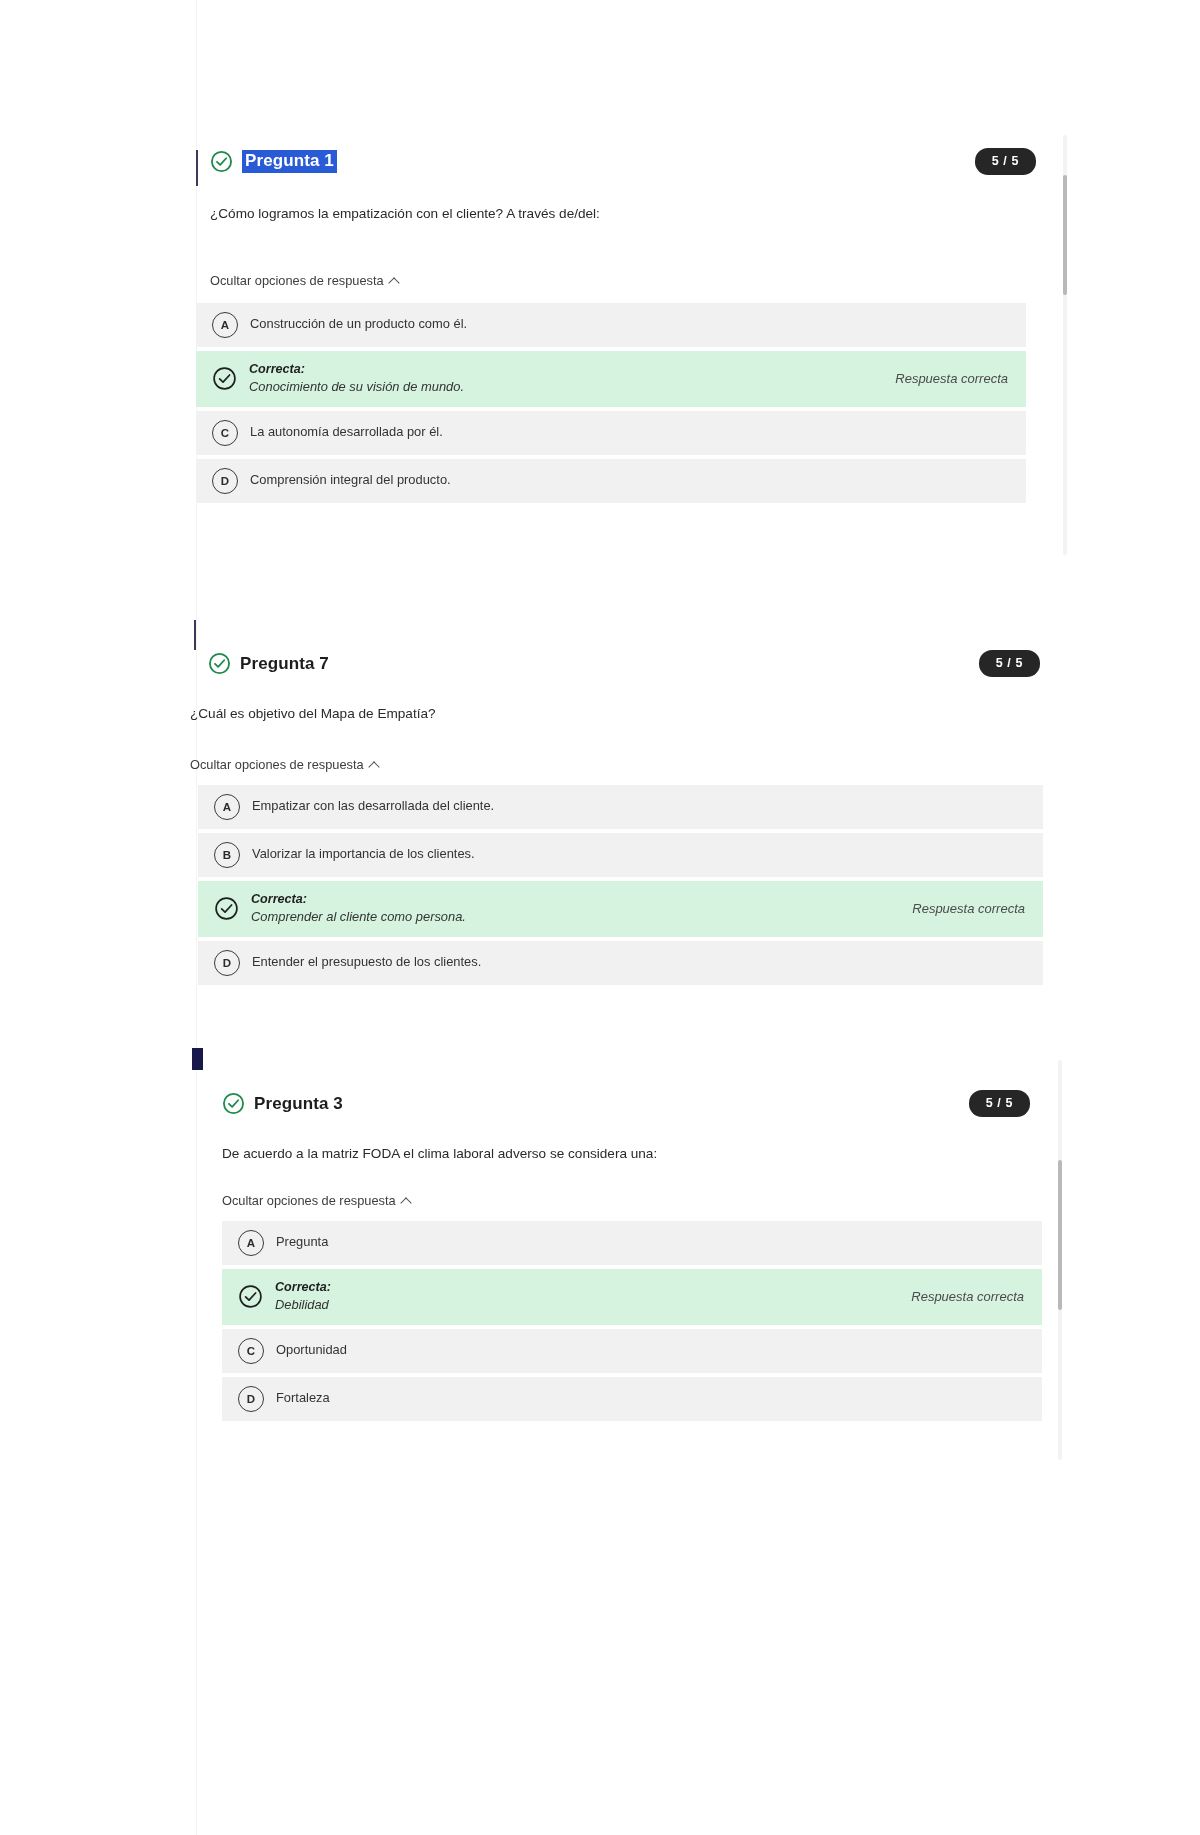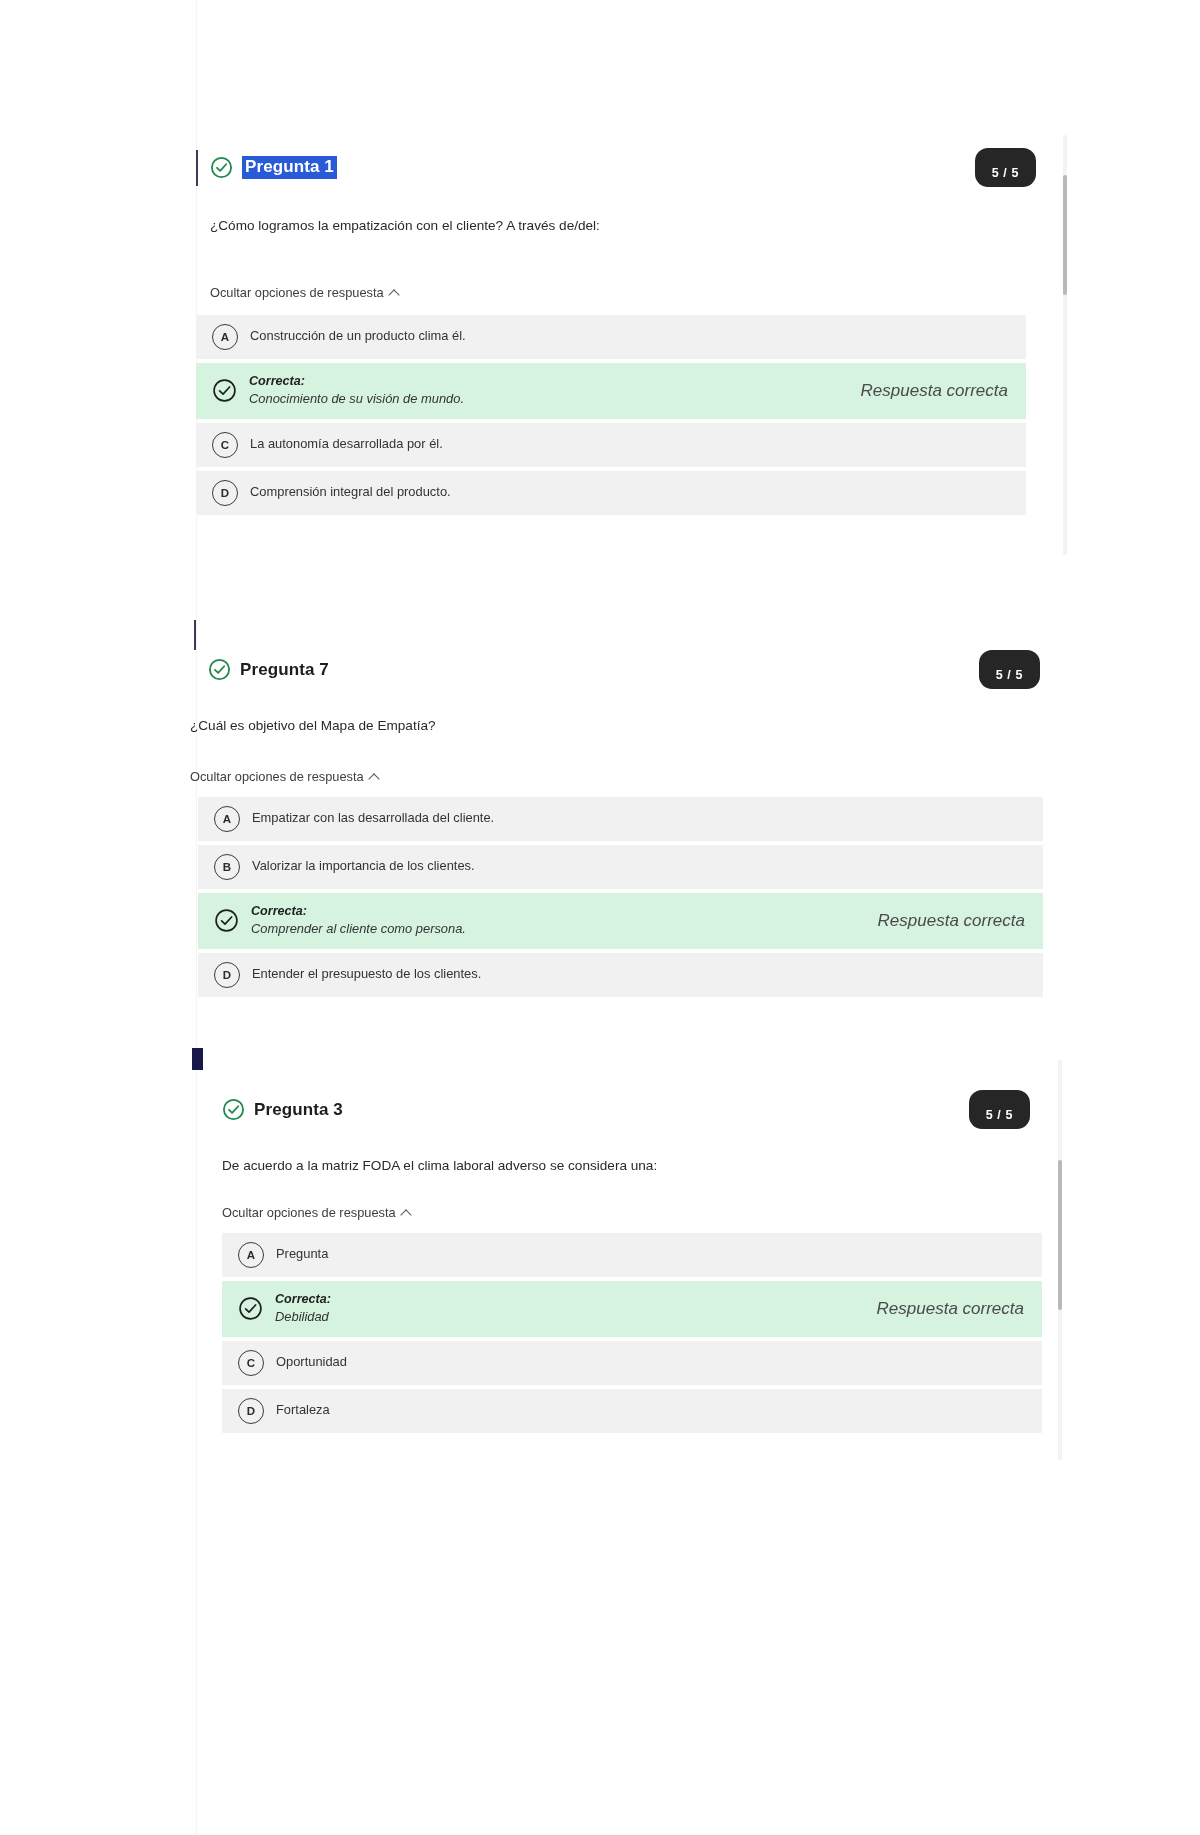--- a/index.html
+++ b/index.html
@@ -99,21 +99,21 @@
     padding: 1px 3px 2px 3px;
   }
 
   .score-badge {
     background: #262626;
     color: #ffffff;
     font-size: 12.5px;
     font-weight: bold;
     letter-spacing: .6px;
     border-radius: 13px;
-    padding: 18px 17px 7px 17px;
+    padding: 6px 17px 7px 17px;
     white-space: nowrap;
   }
 
   .q-text {
     font-size: 13.6px;
     color: #2a2a2a;
     line-height: 1.3;
     margin: 0;
   }
 
@@ -202,21 +202,21 @@
     color: #1f1f1f;
     line-height: 1.45;
   }
   .opt-text {
     font-size: 12.9px;
     color: #333333;
     line-height: 1.45;
   }
 
   .opt-right-note {
-    font-size: 17px;
+    font-size: 13px;
     color: #4a4a4a;
     white-space: nowrap;
     margin-left: 14px;
     flex: 0 0 auto;
   }
 </style>
 </head>
 <body>
 
 <div class="page">
@@ -247,21 +247,21 @@
 
     <div class="toggle-options" style="margin-top:50px; margin-left:14px;">
       <span>Ocultar opciones de respuesta</span>
       <span class="chev"></span>
     </div>
 
     <div class="options" style="margin-top:14px; width:830px;">
       <div class="option">
         <span class="opt-letter">A</span>
         <span class="opt-body">
-          <span class="opt-text">Construcción de un producto clima él.</span>
+          <span class="opt-text">Construcción de un producto como él.</span>
         </span>
       </div>
 
       <div class="option correct">
         <svg class="opt-check" viewBox="0 0 24 24">
           <circle cx="12" cy="12" r="10" fill="none" stroke="#1f1f1f" stroke-width="1.6"></circle>
           <path d="M7.3 12.3 L10.6 15.5 L16.9 8.6" fill="none" stroke="#1f1f1f" stroke-width="1.6" stroke-linecap="round" stroke-linejoin="round"></path>
         </svg>
         <span class="opt-body">
           <span class="opt-correct-label">Correcta:</span>

